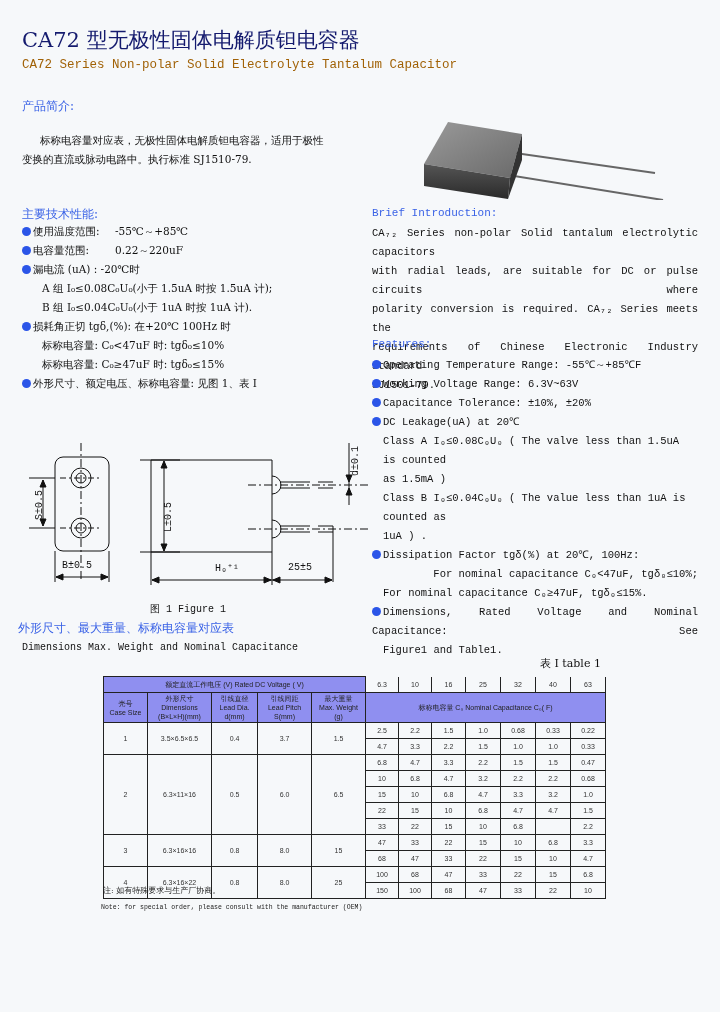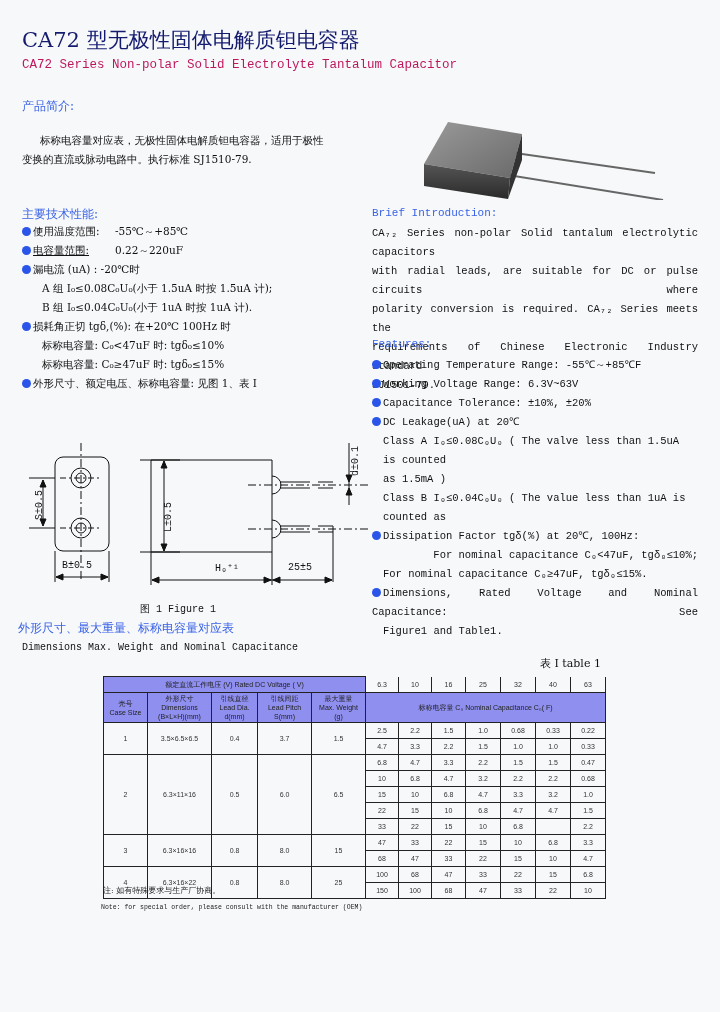--- a/index.html
+++ b/index.html
@@ -1,20 +1,20 @@
 <!DOCTYPE html>
 <html><head>
 <meta charset="utf-8">
 <style>
   * { box-sizing: border-box; margin: 0; padding: 0; }
   html, body { width: 720px; height: 1012px; background: #f6f8fa; overflow: hidden; }
   body { position: relative; font-family: "DejaVu Serif", serif; color: #111; }
   .abs { position: absolute; }
   .title-cn { left: 22px; top: 26px; font-size: 21px; color: #141a6e; font-family: "DejaVu Serif", serif; letter-spacing: 0px; white-space: nowrap; }
-  .title-en { left: 22px; top: 58px; font-size: 12.5px; color: #be185d; font-family: "Liberation Mono", monospace; white-space: nowrap; }
+  .title-en { left: 22px; top: 58px; font-size: 12.5px; color: #a16207; font-family: "Liberation Mono", monospace; white-space: nowrap; }
   .sec-head { color: #3a62e6; font-size: 12px; white-space: nowrap; }
   .txt { font-size: 11px; color: #111; white-space: nowrap; line-height: 19px; }
   .mono { font-family: "Liberation Mono", monospace; }
   .bullet { display: inline-block; width: 9px; height: 9px; border-radius: 50%; background: #2b55e8; margin-right: 2px; vertical-align: -1px; }
   .line { height: 19px; }
   .indent { padding-left: 20px; }
   .en-block { left: 372px; width: 326px; font-family: "Liberation Mono", monospace; font-size: 10.5px; line-height: 19px; color: #111; }
   .justify { text-align: justify; text-align-last: justify; }
   
   .photo { left: 410px; top: 100px; width: 300px; height: 100px; }
@@ -55,21 +55,21 @@
   </svg>
 </div>
 
 <div class="abs sec-head" style="left:22px; top:98px;">产品简介:</div>
 <div class="abs txt" style="left:40px; top:131px; font-size:10.5px;">标称电容量对应表，无极性固体电解质钽电容器，适用于极性</div>
 <div class="abs txt" style="left:22px; top:150px; font-size:10.5px;">变换的直流或脉动电路中。执行标准 SJ1510-79.</div>
 
 <div class="abs sec-head" style="left:22px; top:206px;">主要技术性能:</div>
 <div class="abs txt" style="left:22px; top:222px; font-size:10.5px;">
   <div class="line"><span class="bullet"></span><span style="display:inline-block;width:82px;">使用温度范围:</span><span>-55℃～+85℃</span></div>
-  <div class="line"><span class="bullet"></span><span style="display:inline-block;width:82px;text-decoration:underline;">电容量范围:</span><span>0.22～220uF</span></div>
+  <div class="line"><span class="bullet"></span><span style="display:inline-block;width:82px;">电容量范围:</span><span>0.22～220uF</span></div>
   <div class="line"><span class="bullet"></span><span>漏电流 (uA) : -20℃时</span></div>
   <div class="line" style="padding-left:20px;">A 组 I₀≤0.08C₀U₀(小于 1.5uA 时按 1.5uA 计);</div>
   <div class="line" style="padding-left:20px;">B 组 I₀≤0.04C₀U₀(小于 1uA 时按 1uA 计).</div>
   <div class="line"><span class="bullet"></span><span>损耗角正切 tgδ,(%): 在+20℃ 100Hz 时</span></div>
   <div class="line" style="padding-left:20px;">标称电容量: C₀&lt;47uF 时: tgδ₀≤10%</div>
   <div class="line" style="padding-left:20px;">标称电容量: C₀≥47uF 时: tgδ₀≤15%</div>
   <div class="line"><span class="bullet"></span><span>外形尺寸、额定电压、标称电容量: 见图 1、表 I</span></div>
 </div>
 
 <div class="abs sec-head mono" style="left:372px; top:207px; font-size:11px;">Brief Introduction:</div>
@@ -83,20 +83,21 @@
 
 <div class="abs sec-head mono" style="left:372px; top:338px; font-size:11px;">Features:</div>
 <div class="abs en-block" style="top:356px;">
   <div><span class="bullet"></span><span>Operating Temperature Range: -55℃～+85℃F</span></div>
   <div><span class="bullet"></span><span>Working Voltage Range: 6.3V~63V</span></div>
   <div><span class="bullet"></span><span>Capacitance Tolerance: ±10%, ±20%</span></div>
   <div><span class="bullet"></span><span>DC Leakage(uA) at 20℃</span></div>
   <div class="indent" style="padding-left:11px;">Class A  I₀≤0.08C₀U₀ ( The valve less than 1.5uA is counted</div>
   <div class="indent" style="padding-left:11px;">as 1.5mA )</div>
   <div class="indent" style="padding-left:11px;">Class B  I₀≤0.04C₀U₀ ( The value less than 1uA is counted as</div>
+  <div class="indent" style="padding-left:11px;">1uA ) .</div>
   <div><span class="bullet"></span><span>Dissipation Factor tgδ(%) at 20℃, 100Hz:</span></div>
   <div class="indent" style="padding-left:11px;text-align:right;">For nominal capacitance C₀&lt;47uF,  tgδ₀≤10%;</div>
   <div class="indent" style="padding-left:11px;">For nominal capacitance C₀≥47uF,  tgδ₀≤15%.</div>
   <div class="justify"><span class="bullet"></span><span>Dimensions, Rated Voltage and Nominal Capacitance: See</span></div>
   <div class="indent" style="padding-left:11px;">Figure1 and Table1.</div>
 </div>
 
 <div class="abs drawing">
   <svg width="350" height="150" viewBox="0 0 350 150" font-family="Liberation Mono, monospace" font-size="10" fill="none" stroke="#111" stroke-width="1">
 
@@ -150,21 +151,21 @@
     <polygon points="312,140 305,137 305,143" fill="#111"></polygon>
   </svg>
   <span class="abs" style="left:14px; top:50px; font-size:10px; transform:rotate(-90deg); transform-origin:left top; top:80px; font-family:'Liberation Mono',monospace;">S±0.5</span>
   <span class="abs" style="left:42px; top:120px; font-size:10px; font-family:'Liberation Mono',monospace;">B±0.5</span>
   <span class="abs" style="left:143px; top:92px; font-size:10px; transform:rotate(-90deg); transform-origin:left top; font-family:'Liberation Mono',monospace;">L±0.5</span>
   <span class="abs" style="left:195px; top:122px; font-size:10px; font-family:'Liberation Mono',monospace;">H₀⁺¹</span>
   <span class="abs" style="left:268px; top:122px; font-size:10px; font-family:'Liberation Mono',monospace;">25±5</span>
   <span class="abs" style="left:330px; top:36px; font-size:10px; transform:rotate(-90deg); transform-origin:left top; font-family:'Liberation Mono',monospace;">d±0.1</span>
 </div>
 
-<div class="abs txt mono" style="left:140px; top:600px; font-size:10px;">图 1 Figure 1</div>
+<div class="abs txt mono" style="left:150px; top:600px; font-size:10px;">图 1 Figure 1</div>
 <div class="abs sec-head" style="left:18px; top:620px; font-size:12px;">外形尺寸、最大重量、标称电容量对应表</div>
 <div class="abs txt mono" style="left:22px; top:638px; font-size:10px;">Dimensions Max. Weight and Nominal Capacitance</div>
 <div class="abs tbl-caption" style="left:540px; top:656px;">表 I table 1</div>
 
 <table class="main">
   <tbody>
       <tr>
     <td class="h" colspan="5" style="width:262px; height:14px;">额定直流工作电压 (V) Rated DC Voltage ( V)</td>
     <td class="vh" style="width:33px;">6.3</td>
     <td class="vh" style="width:33px;">10</td>

